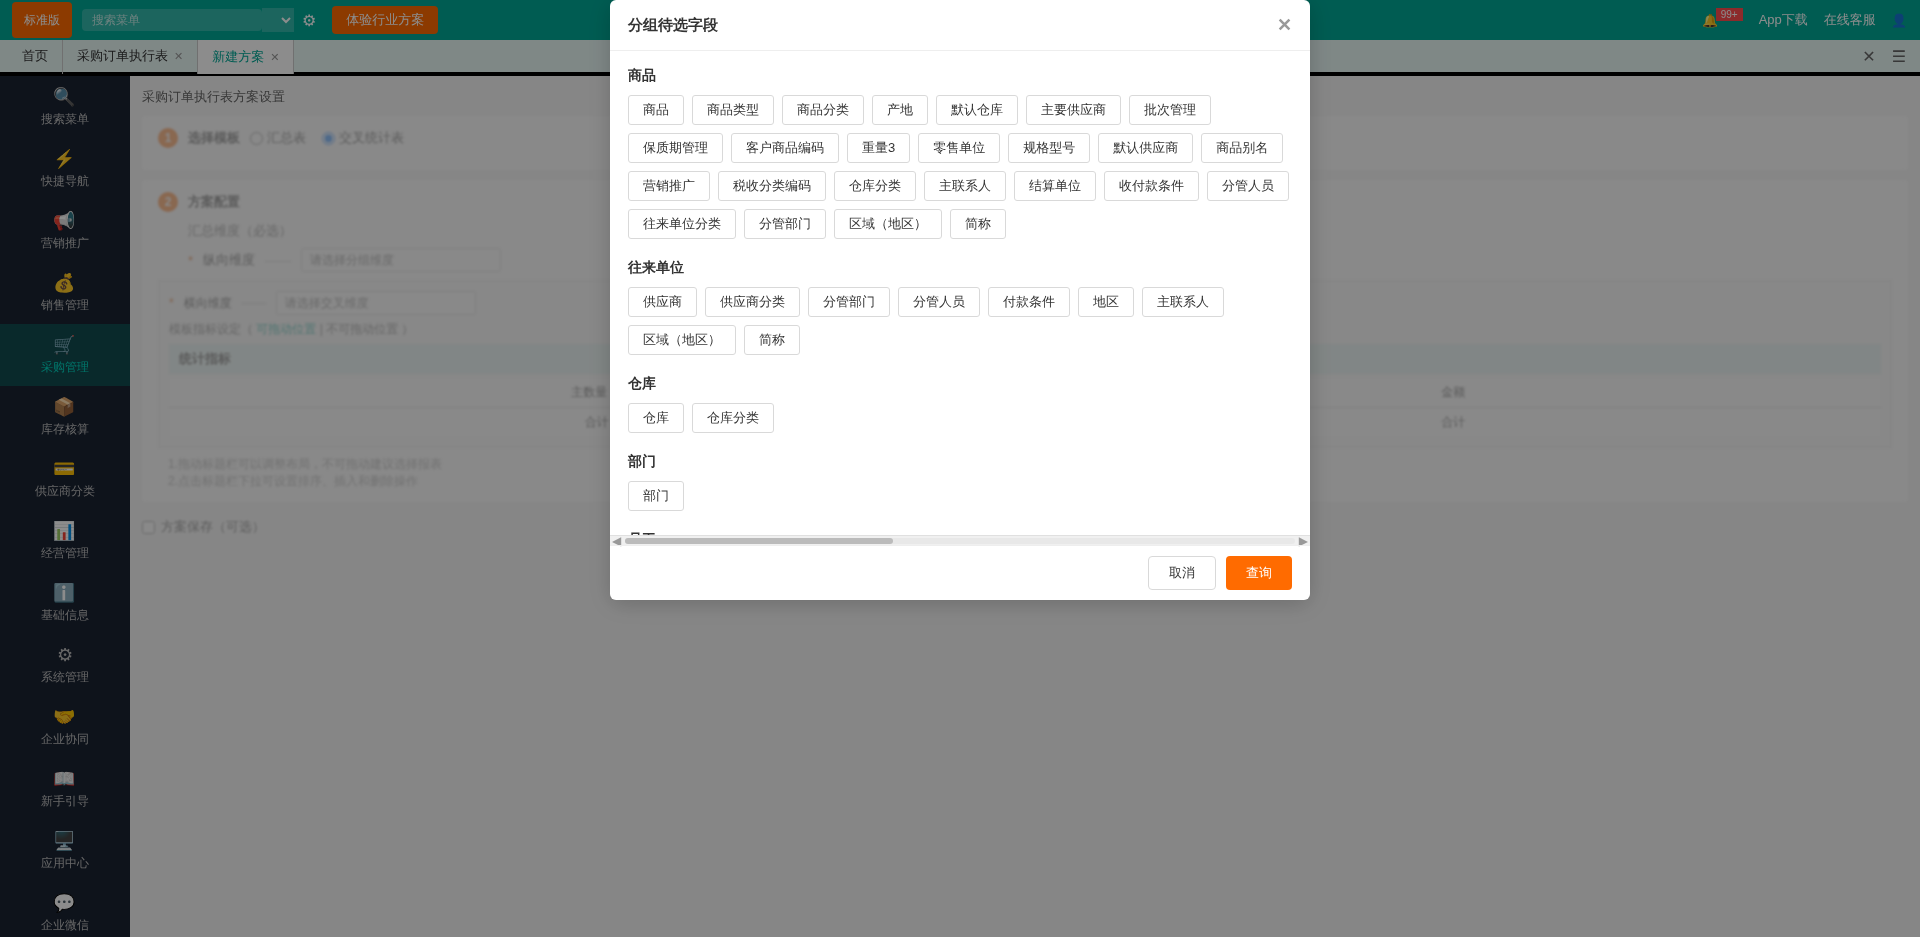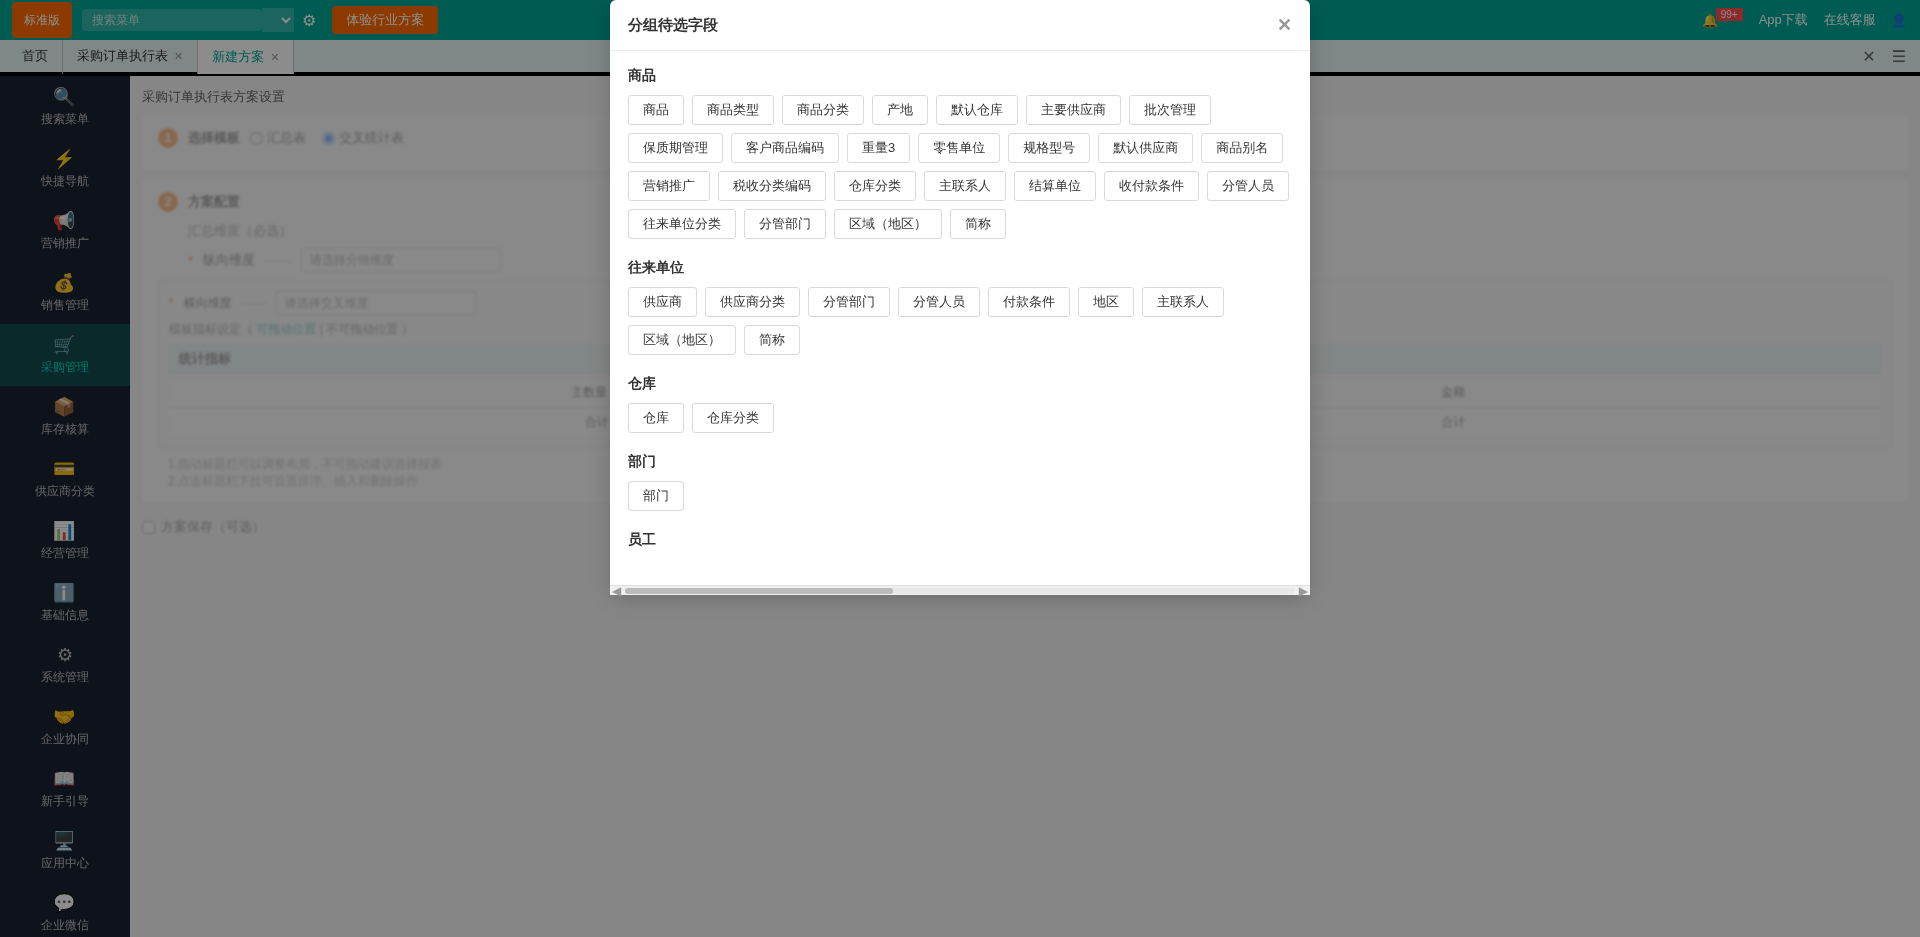--- a/index.html
+++ b/index.html
@@ -527,14 +527,18 @@
     <div class="modal-hscroll">
       <div style="display:flex; align-items:center; width:100%; gap:4px;">
         <span style="color:#999; font-size:12px; cursor:pointer;">◀</span>
         <div style="flex:1; height:6px; background:#e8e8e8; border-radius:3px; position:relative;">
           <div style="width:40%; height:6px; background:#bbb; border-radius:3px; position:absolute; left:0;"></div>
         </div>
         <span style="color:#999; font-size:12px; cursor:pointer;">▶</span>
       </div>
     </div>
 
+    <div class="modal-footer">
+      <button class="btn-default">取消</button>
+      <button class="btn-primary">查询</button>
+    </div>
   </div>
 </div>
 
 </body></html>

